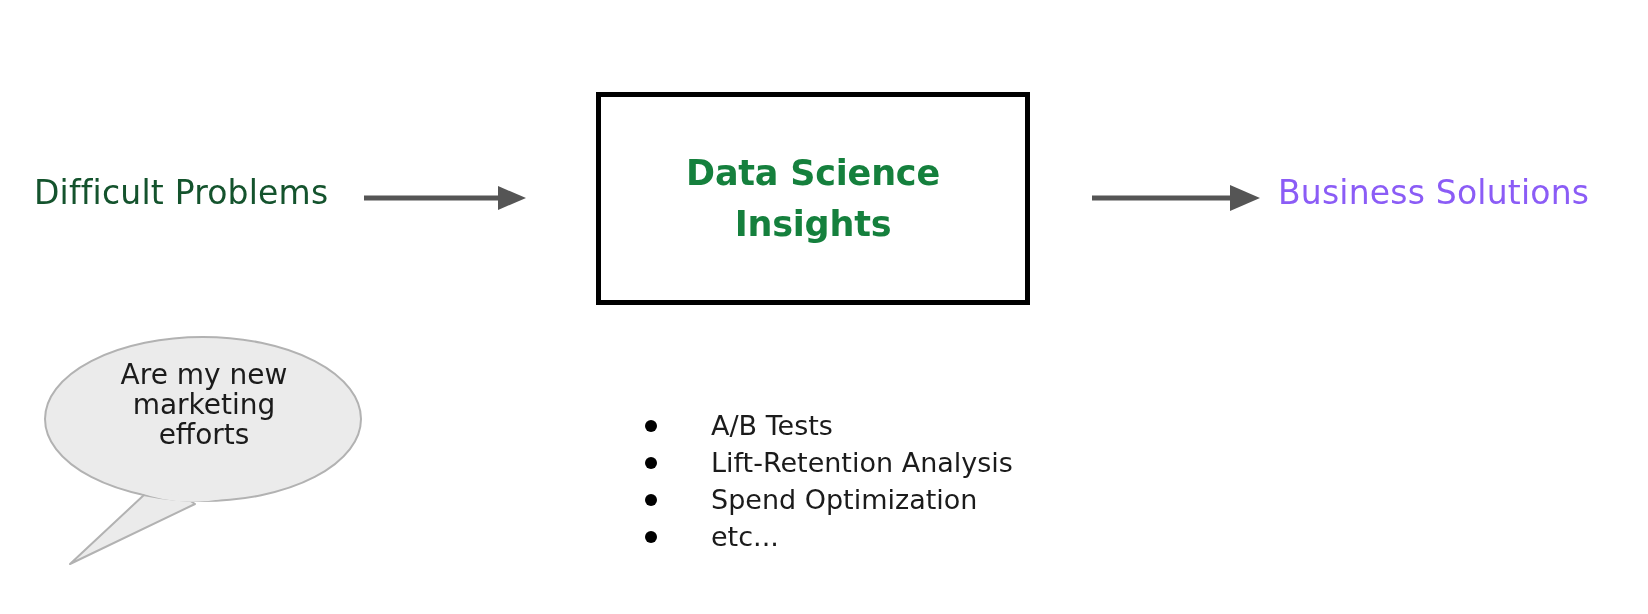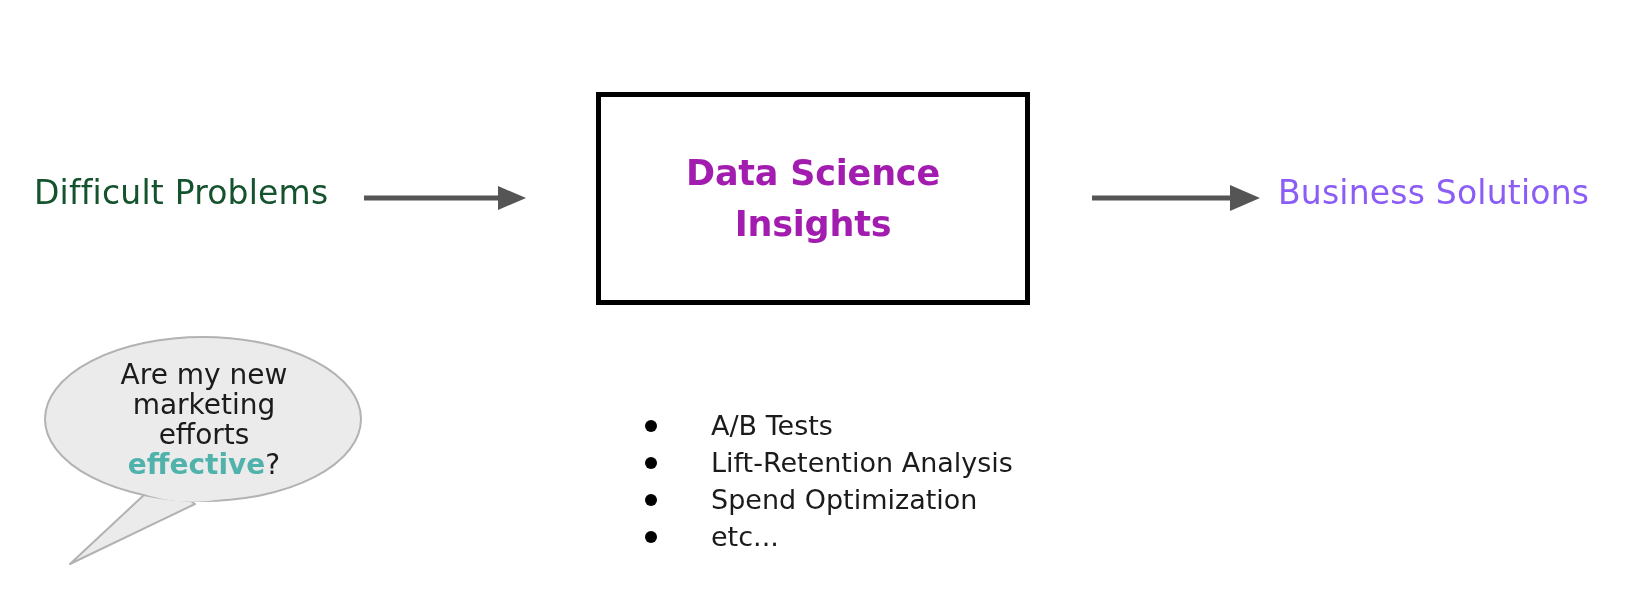--- a/index.html
+++ b/index.html
@@ -54,21 +54,21 @@
     border: 5px solid #000000;
     background: #ffffff;
     display: flex;
     align-items: center;
     justify-content: center;
   }
   #main-box-title {
     font-family: "DejaVu Sans", sans-serif;
     font-size: 35px;
     font-weight: bold;
-    color: #a21caf;
+    color: #15803d;
     text-align: center;
     line-height: 1.45;
     white-space: pre-line;
     letter-spacing: -0.2px;
   }
 
   
   #speech-bubble {
     position: absolute;
     left: 30px;
@@ -147,21 +147,20 @@
   <div id="speech-bubble">
     <svg width="340" height="240" viewBox="0 0 340 240">
       <path d="M 40 232 L 130 148 L 165 172 Z" fill="#ebebeb" stroke="#b2b2b2" stroke-width="2" stroke-linejoin="round"></path>
       <ellipse cx="173" cy="87" rx="158" ry="82" fill="#ebebeb" stroke="#b2b2b2" stroke-width="2"></ellipse>
       <path d="M 108 160 Q 150 176 196 166" fill="#ebebeb" stroke="none"></path>
     </svg>
     <div id="speech-bubble-text">
       <div>Are my new</div>
       <div>marketing</div>
       <div>efforts</div>
-      <div><span class="hl" id="bubble-highlight" style="color: rgb(79, 179, 171);">effective</span><span>?</span></div>
     </div>
   </div>
 
   <ul id="insight-list">
     <li>
       <span class="dot"></span>
       <span>A/B Tests</span>
     </li>
     <li>
       <span class="dot"></span>

